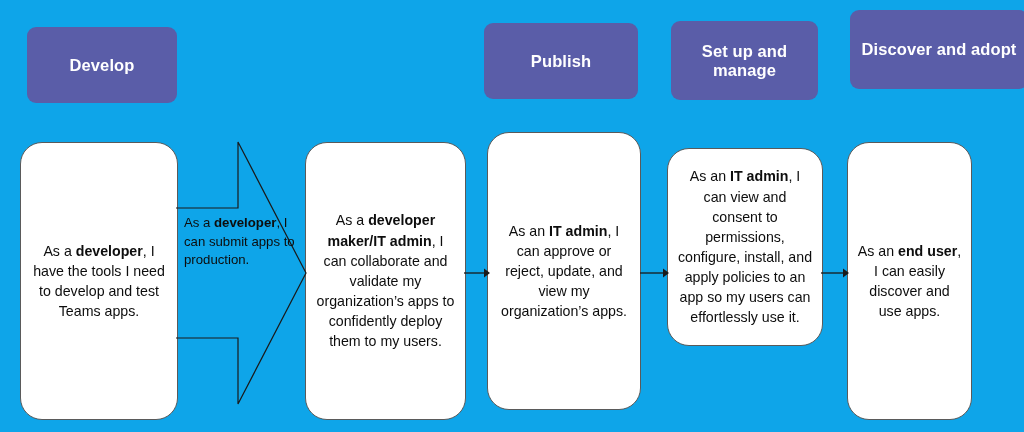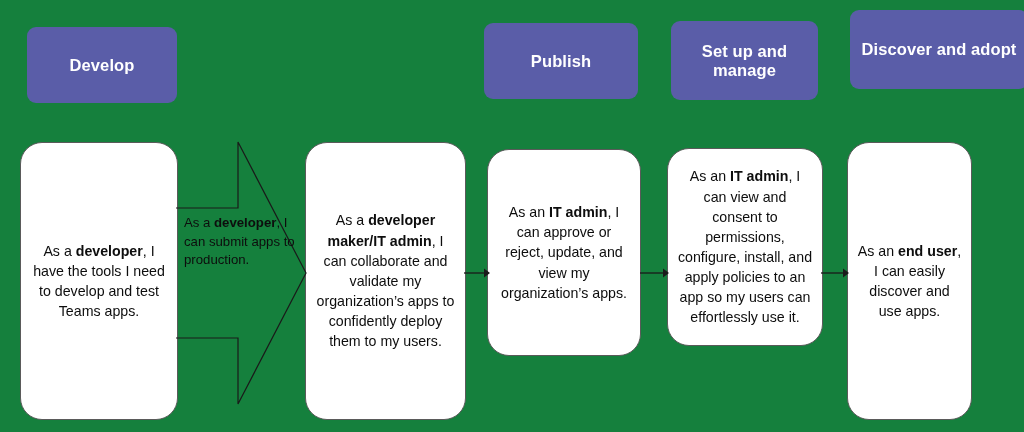--- a/index.html
+++ b/index.html
@@ -8,21 +8,21 @@
     background: #ffffff;
   }
   body {
     font-family: "Liberation Sans", sans-serif;
     -webkit-font-smoothing: antialiased;
   }
   #canvas {
     position: relative;
     width: 1024px;
     height: 432px;
-    background: #15803d;
+    background: #0ea5e9;
     overflow: hidden;
     text-decoration: underline;
   }
 
   
   .stage-chip {
     position: absolute;
     box-sizing: border-box;
     background: #5a5da8;
     border-radius: 9px;
@@ -115,21 +115,21 @@
   </div>
 
   <div class="persona-card" style="left:20px; top:142px; width:158px; height:278px;">
     <div class="persona-text">As a <b>developer</b>, I have the tools I need to develop and test Teams apps.</div>
   </div>
 
   <div class="persona-card" style="left:305px; top:142px; width:161px; height:278px;">
     <div class="persona-text">As a <b>developer maker/IT admin</b>, I can collaborate and validate my organization’s apps to confidently deploy them to my users.</div>
   </div>
 
-  <div class="persona-card" style="left:487px; top:149px; width:154px; height:207px;">
+  <div class="persona-card" style="left:487px; top:132px; width:154px; height:278px;">
     <div class="persona-text">As an <b>IT admin</b>, I can approve or reject, update, and view my organization’s apps.</div>
   </div>
 
   <div class="persona-card" style="left:667px; top:148px; width:156px; height:198px;">
     <div class="persona-text">As an <b>IT admin</b>, I can view and consent to permissions, configure, install, and apply policies to an app so my users can effortlessly use it.</div>
   </div>
 
   <div class="persona-card" style="left:847px; top:142px; width:125px; height:278px;">
     <div class="persona-text">As an <b>end user</b>, I can easily discover and use apps.</div>
   </div>

